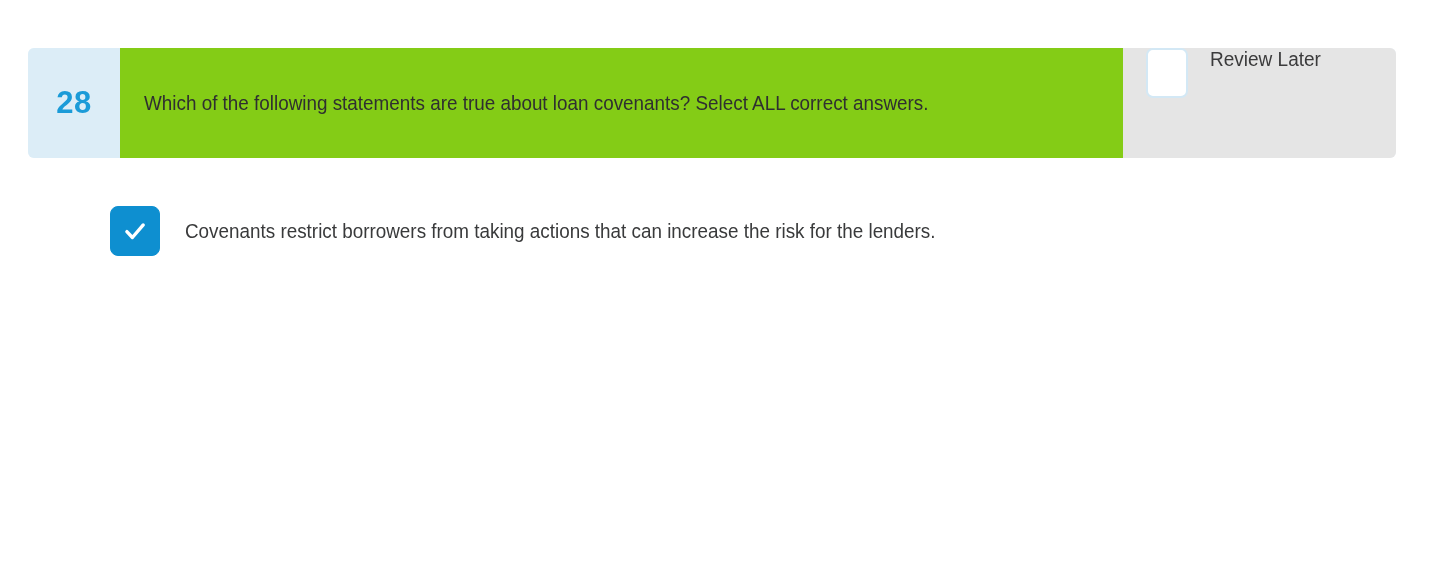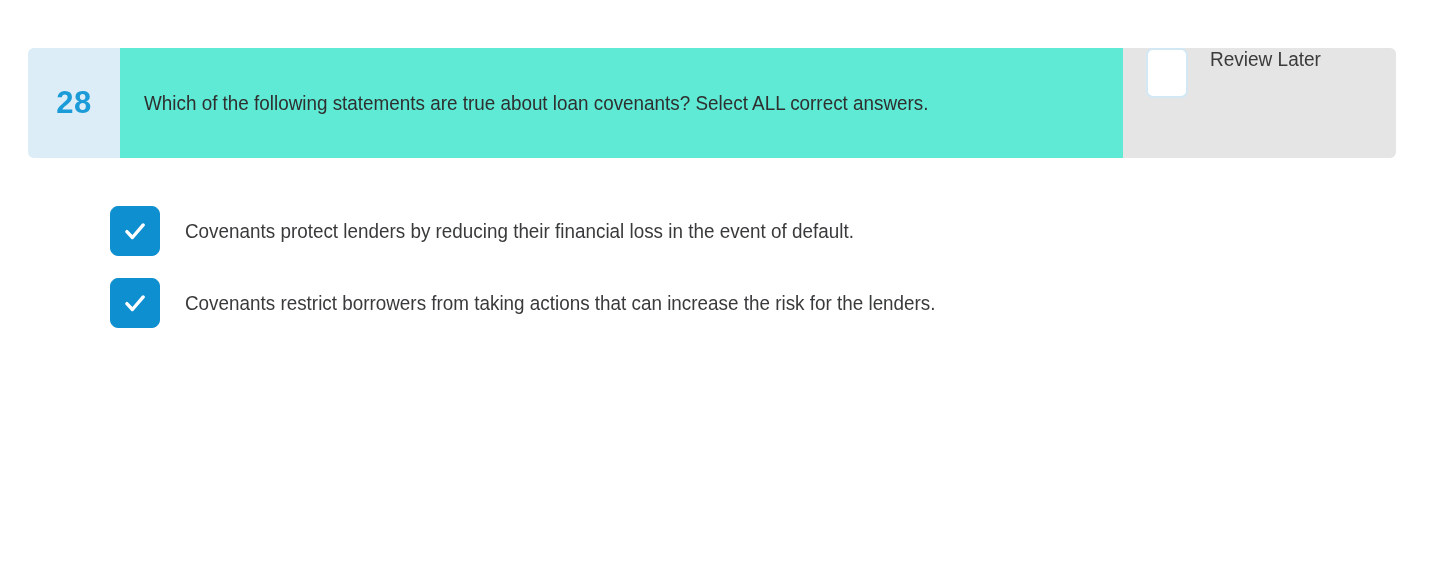--- a/index.html
+++ b/index.html
@@ -51,21 +51,21 @@
     letter-spacing: 0.5px;
     font-family: "Liberation Sans", sans-serif;
   }
 
   .qtext-cell {
     flex: 1 1 auto;
     display: flex;
     align-items: center;
     padding-left: 24px;
     padding-right: 14px;
-    background: #5eead4;
+    background: #84cc16;
     text-align: center;
   }
 
   .qtext {
     color: #2f2f30;
     font-size: 20.5px;
     line-height: 1.3;
     font-family: "Liberation Sans", sans-serif;
     transform: scaleX(0.92);
     transform-origin: left center;
@@ -174,28 +174,20 @@
 
     <div class="review-cell">
       <span class="review-checkbox"></span>
       <span class="review-label">Review Later</span>
     </div>
 
   </div>
 
   <div class="options">
 
-    <div class="option-row">
-      <span class="opt-box checked">
-        <svg class="tick" viewBox="0 0 24 24">
-          <path d="M4.5 12.6 L9.6 18 L19.6 6.4" fill="none" stroke="#ffffff" stroke-width="3.1" stroke-linecap="round" stroke-linejoin="round"></path>
-        </svg>
-      </span>
-      <span class="opt-label">Covenants protect lenders by reducing their financial loss in the event of default.</span>
-    </div>
 
 
 
     <div class="option-row">
       <span class="opt-box checked">
         <svg class="tick" viewBox="0 0 24 24">
           <path d="M4.5 12.6 L9.6 18 L19.6 6.4" fill="none" stroke="#ffffff" stroke-width="3.1" stroke-linecap="round" stroke-linejoin="round"></path>
         </svg>
       </span>
       <span class="opt-label">Covenants restrict borrowers from taking actions that can increase the risk for the lenders.</span>

